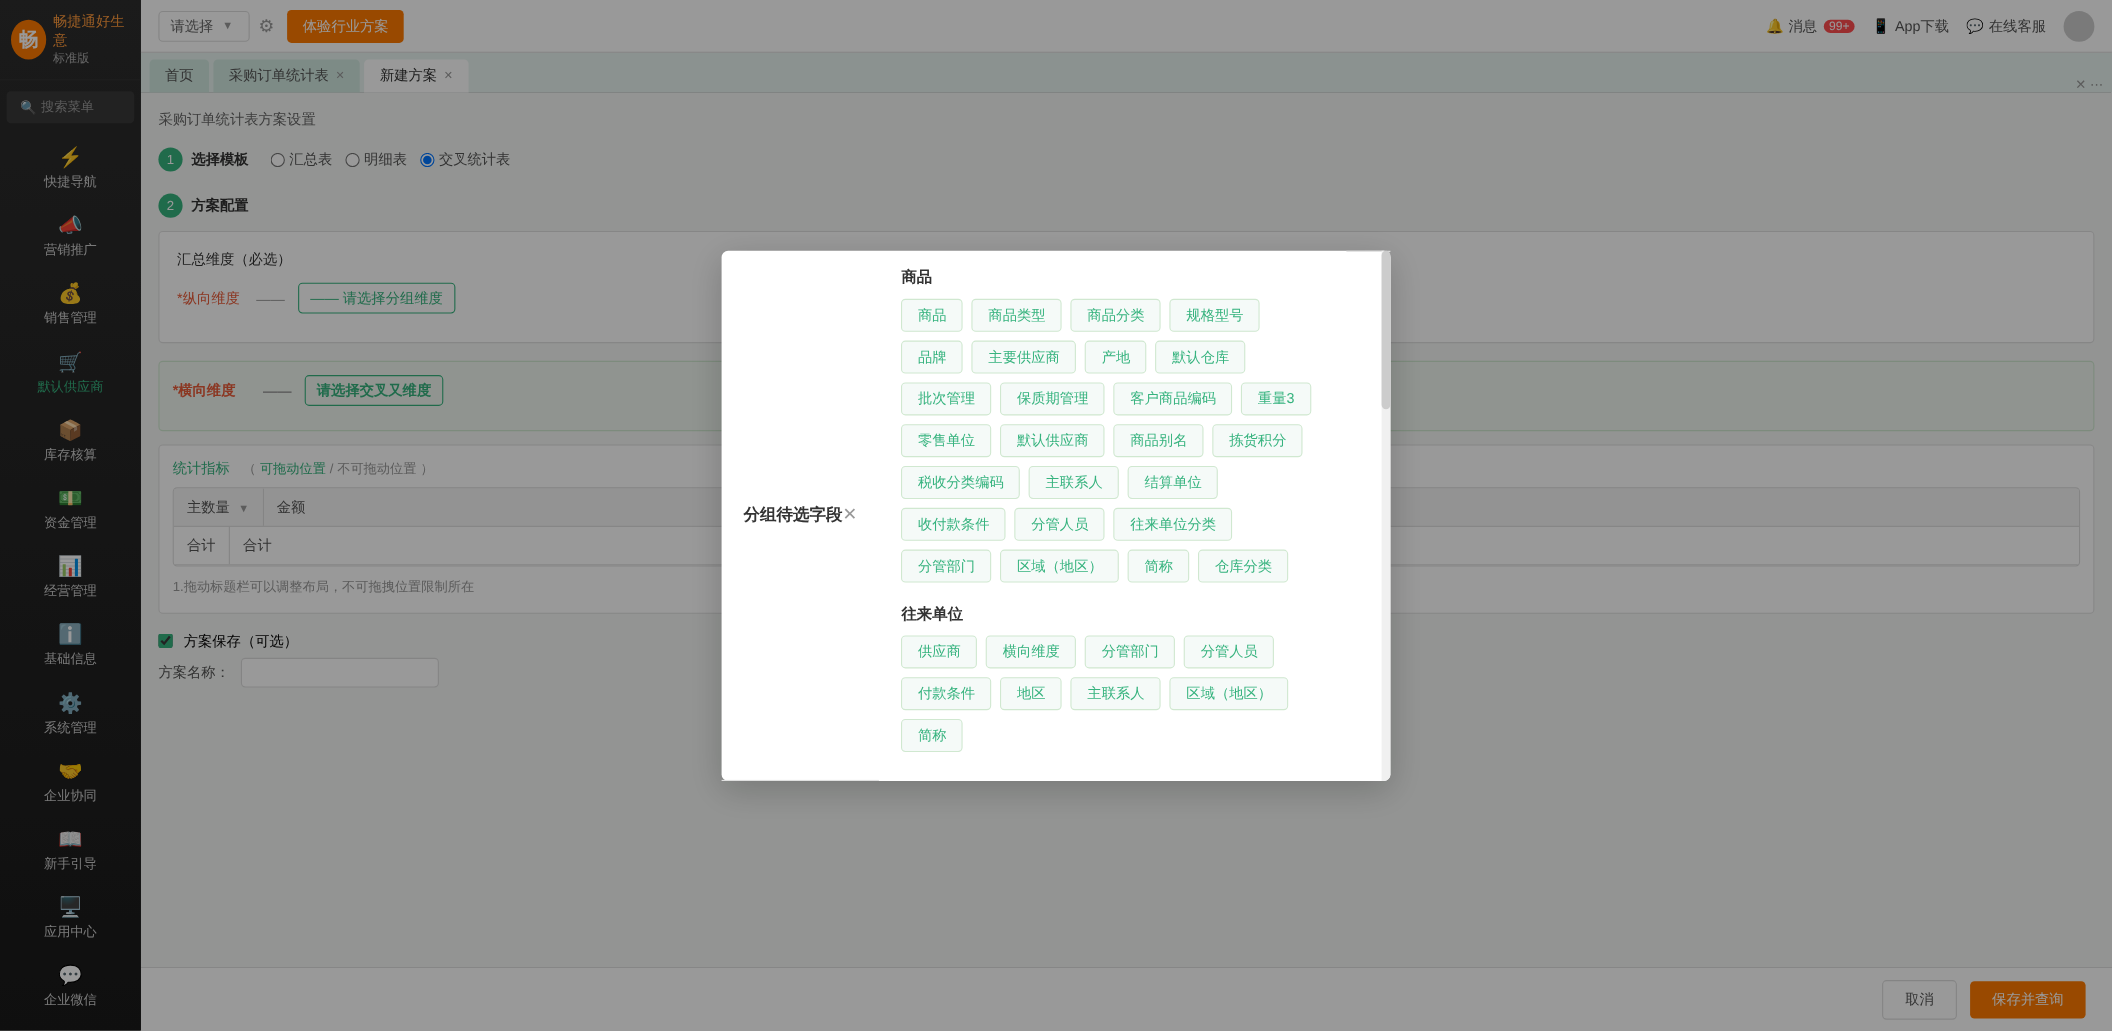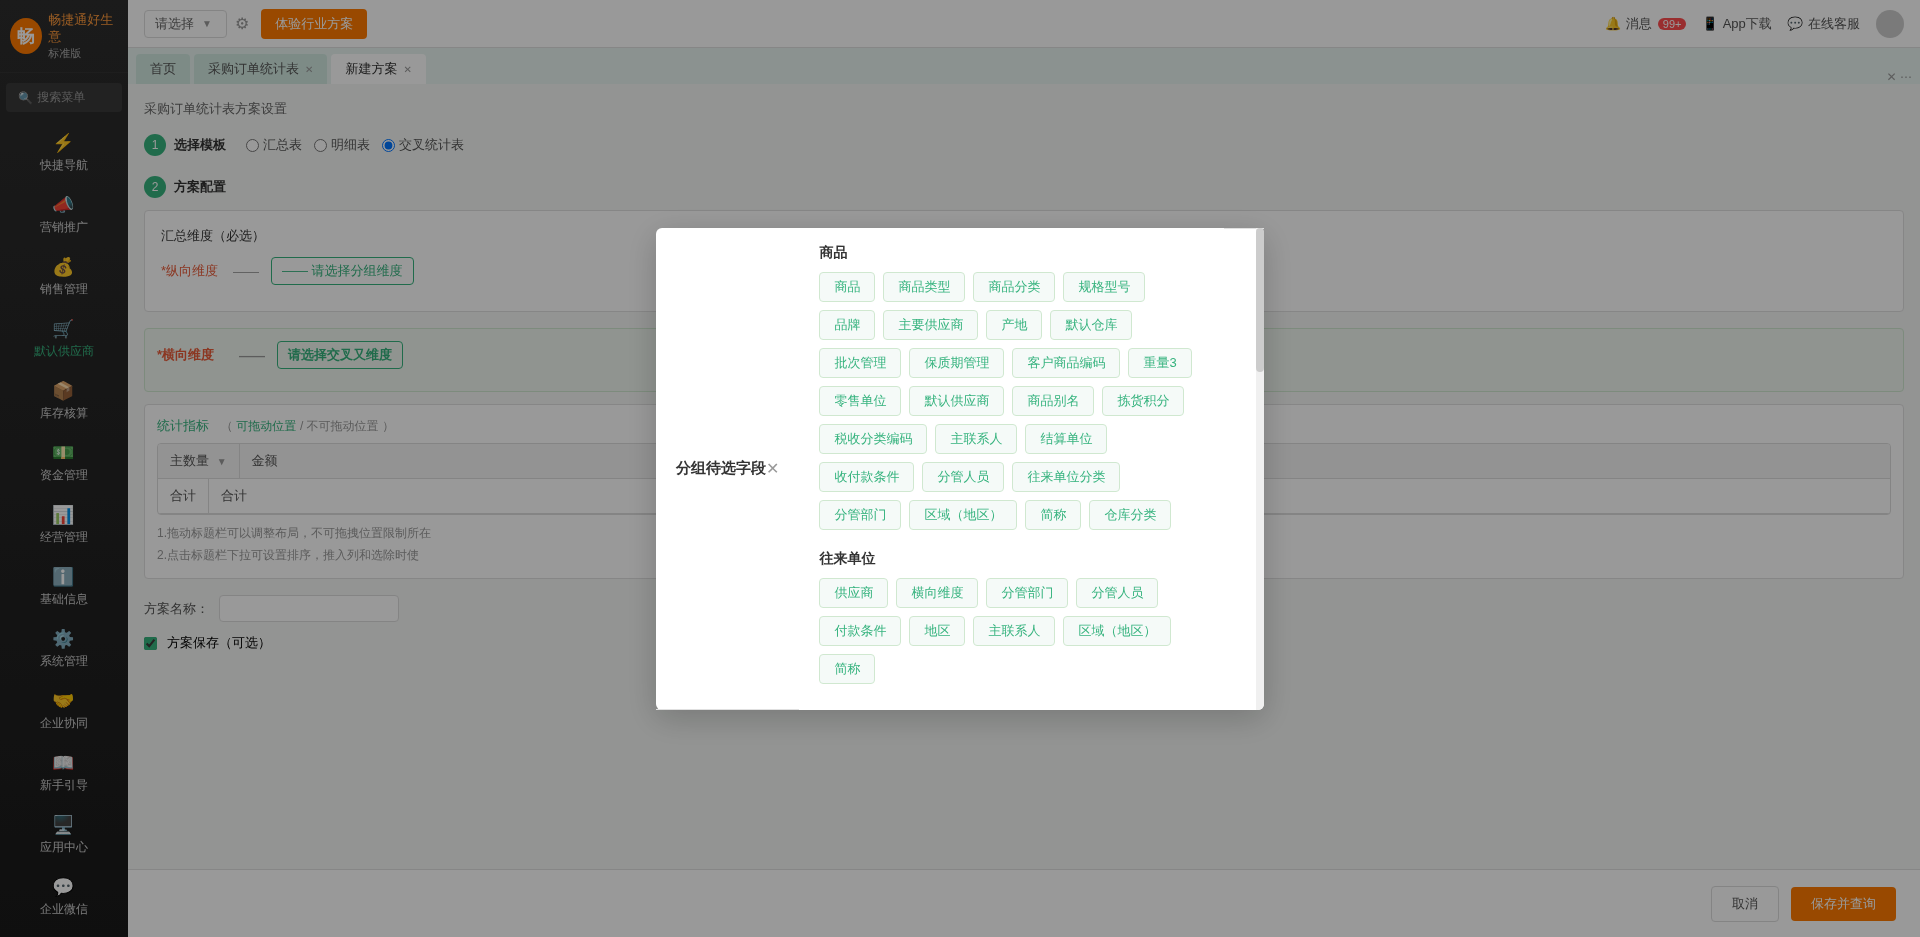--- a/index.html
+++ b/index.html
@@ -119,21 +119,21 @@
     
     .scheme-save { display: flex; align-items: center; gap: 10px; margin-top: 12px; }
     .scheme-checkbox { accent-color: #36b37e; }
     .scheme-input {
       border: 1px solid #ddd; border-radius: 4px; padding: 5px 10px;
       font-size: 13px; width: 180px;
     }
 
     
     .bottom-bar {
-      position: fixed; left: 128px; right: 0; bottom: 0; height: 68px;
+      position: fixed; left: 128px; right: 0; bottom: 0; height: 58px;
       background: #fff; border-top: 1px solid #e0e0e0;
       display: flex; align-items: center; justify-content: flex-end; padding: 0 24px; gap: 12px; z-index: 8;
     }
     .btn-cancel {
       background: #fff; border: 1px solid #ddd; color: #555; padding: 8px 20px;
       border-radius: 4px; cursor: pointer; font-size: 13px;
     }
     .btn-confirm {
       background: #ff7b00; border: none; color: white; padding: 8px 20px;
       border-radius: 4px; cursor: pointer; font-size: 13px;
@@ -382,31 +382,30 @@
         </div>
       </div>
       <div class="table-row-data">
         <div class="table-cell">合计</div>
         <div class="table-cell">合计</div>
       </div>
     </div>
 
     <div class="hints">
       <div>1.拖动标题栏可以调整布局，不可拖拽位置限制所在</div>
-      <div>2.点击标题栏下拉可设置排序，推入列和选除时使</div>
-    </div>
-  </div>
-
+    </div>
+  </div>
+
+  <div class="scheme-save">
+    <input type="checkbox" class="scheme-checkbox" checked="" style="">
+    <span>方案保存（可选）</span>
+  </div>
   <div class="scheme-save" style="margin-top:6px;">
     <span style="color:#555;font-size:13px;">方案名称：</span>
     <input type="text" class="scheme-input" placeholder="" style="">
-  </div>
-  <div class="scheme-save">
-    <input type="checkbox" class="scheme-checkbox" checked="" style="">
-    <span>方案保存（可选）</span>
   </div>
 </div>
 
 <div class="bottom-bar">
   <button class="btn-cancel">取消</button>
   <button class="btn-confirm">保存并查询</button>
 </div>
 
 <div class="modal-overlay">
   <div class="modal">

